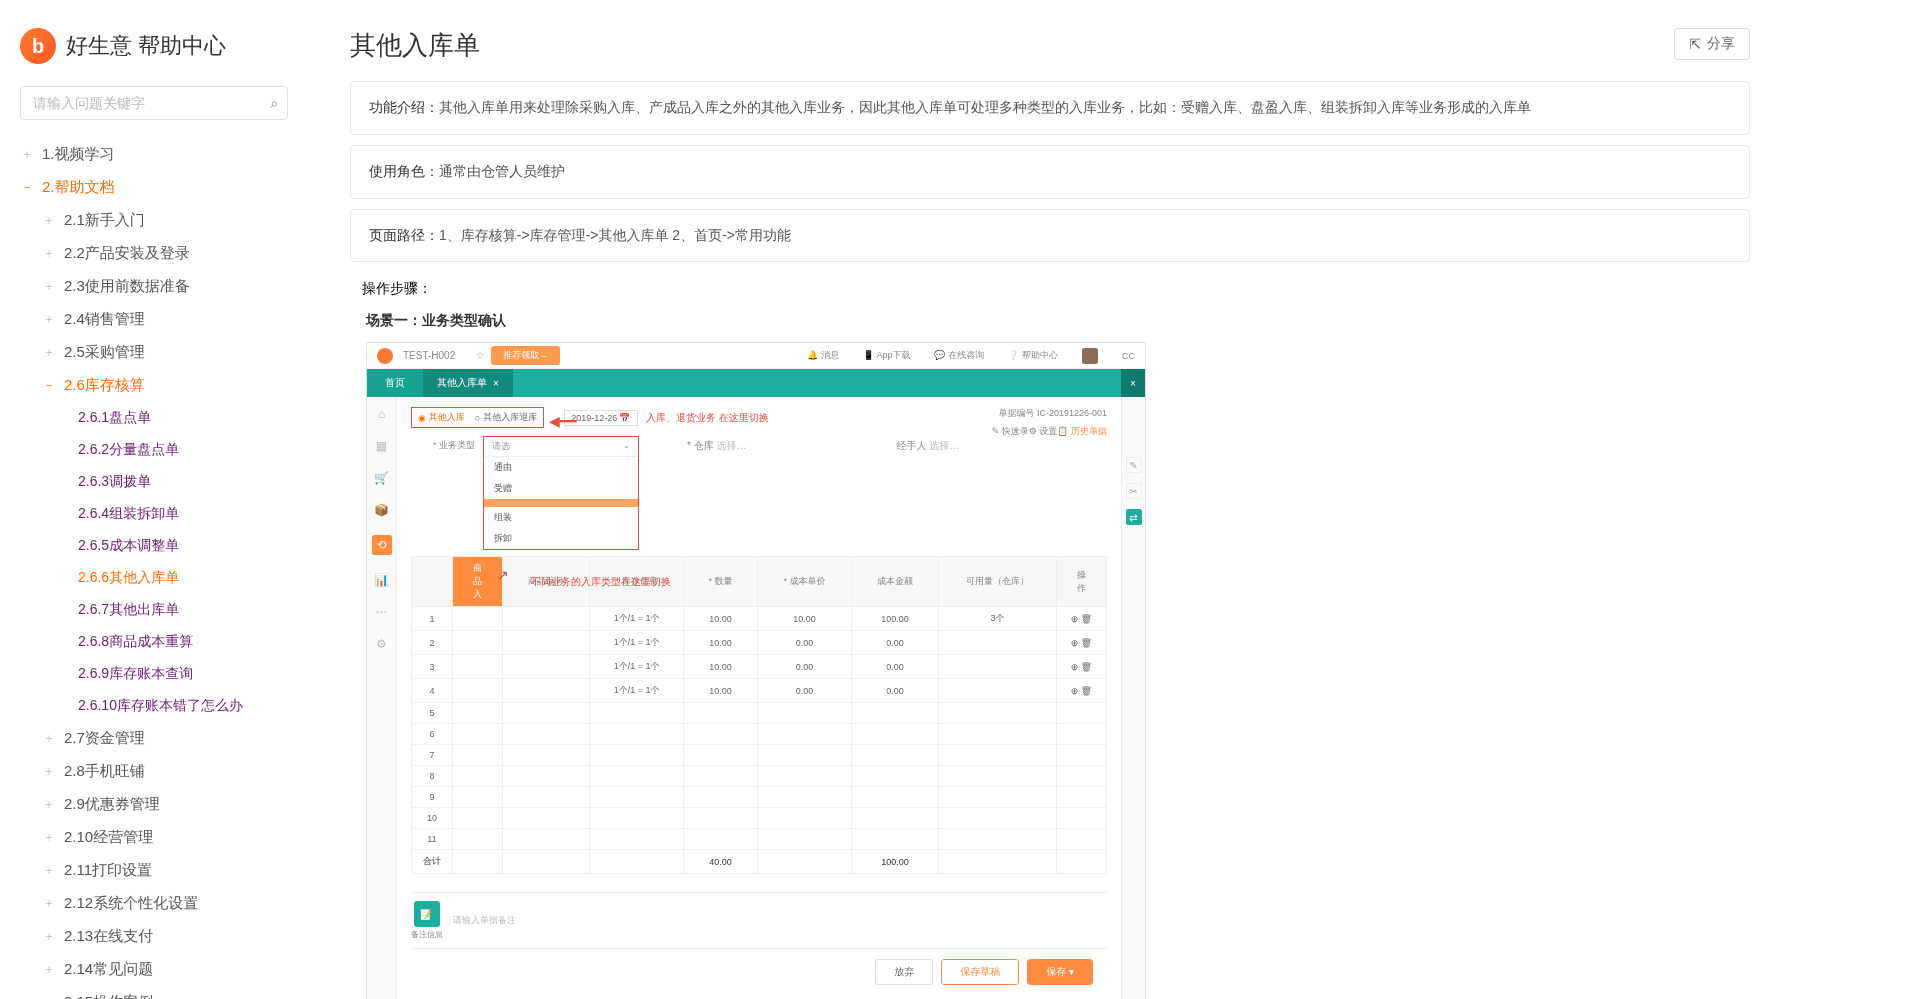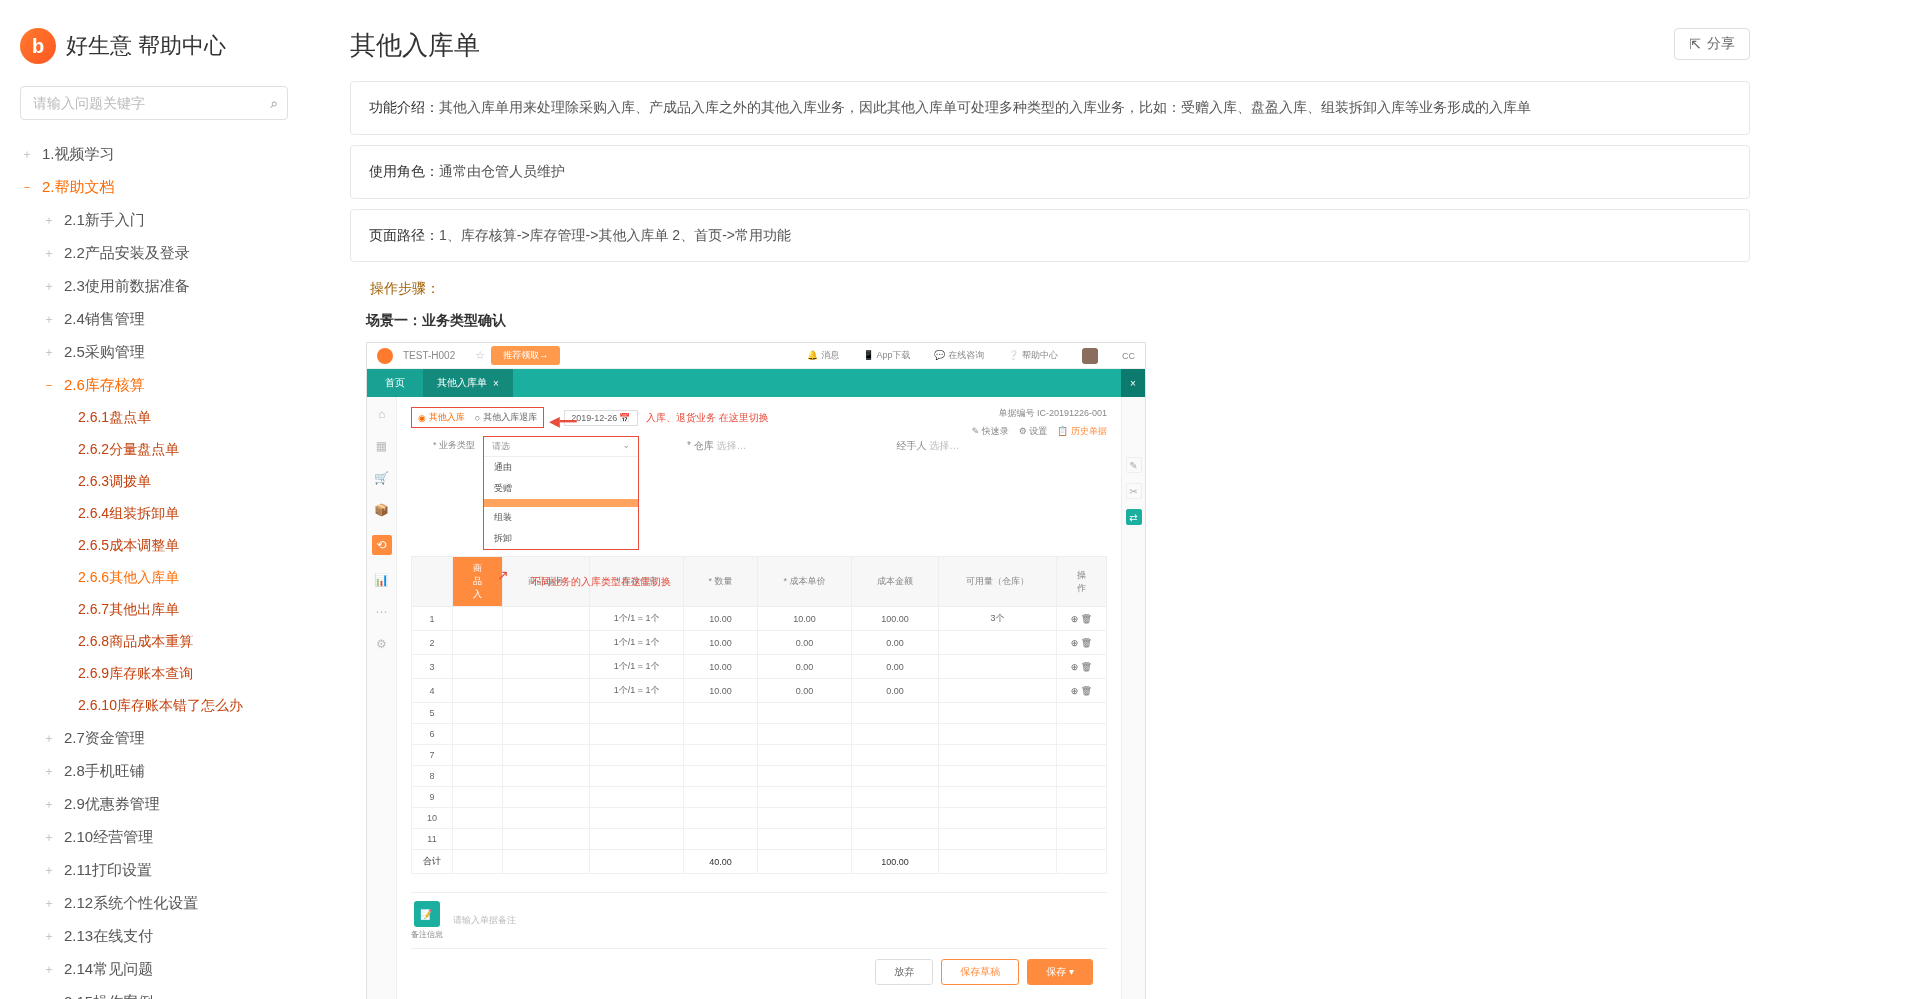--- a/index.html
+++ b/index.html
@@ -12,32 +12,32 @@
 .search-box{position:relative;margin-bottom:18px}
 .search-input{width:100%;padding:8px 34px 8px 12px;border:1px solid #e0e0e0;border-radius:4px;font-size:14px;color:#333}
 .search-input::placeholder{color:#bbb}
 .search-ico{position:absolute;right:10px;top:50%;transform:translateY(-50%);color:#999;font-size:14px}
 .nav{list-style:none}
 .nav li{padding:7px 0}
 .nav-item{display:flex;align-items:center;gap:8px;font-size:15px;color:#555;cursor:pointer}
 .nav-item.active{color:#ff6a00}
 .nav .lvl1{padding-left:0}
 .nav .lvl2{padding-left:22px}
-.nav .lvl3{padding-left:58px;font-size:14px;color:#c2410c}
+.nav .lvl3{padding-left:58px;font-size:14px;color:#701a75}
 .nav .lvl3.active{color:#ff6a00}
 .expand-ico{width:14px;height:14px;display:inline-flex;align-items:center;justify-content:center;color:#bbb;font-size:12px}
 .expand-ico.minus{color:#ff6a00}
 .main{flex:1;padding:28px 42px 40px 42px;overflow-y:auto;background:#fff;margin-left:0}
 .page-container{max-width:1400px}
 .page-head{display:flex;justify-content:space-between;align-items:flex-start;margin-bottom:18px}
 .page-title{font-size:26px;color:#333;font-weight:500}
 .share-btn{border:1px solid #ddd;background:#fff;padding:6px 14px;border-radius:4px;font-size:14px;color:#666;display:flex;align-items:center;gap:6px;cursor:pointer}
 .info-card{border:1px solid #e8e8e8;border-radius:4px;padding:14px 18px;margin-bottom:10px;font-size:14px;color:#555;line-height:1.7}
 .info-card .lbl{color:#333}
-.section-title{font-size:14px;color:#a16207;margin:18px 0 12px 20px}
+.section-title{font-size:14px;color:#000000;margin:18px 0 12px 12px}
 .body-text{font-size:14px;color:#555;line-height:1.8;margin:8px 0 10px 16px}
 .scene-title{font-size:14px;color:#333;font-weight:bold;margin:14px 0 10px 16px}
 .screenshot{margin:12px 0 18px 16px;width:780px;border:1px solid #e0e0e0;background:#fff;font-size:10px}
 .ss-top{height:26px;background:#fff;display:flex;align-items:center;padding:0 10px;border-bottom:1px solid #eee}
 .ss-logo{width:16px;height:16px;border-radius:50%;background:#ff7a2d;margin-right:10px}
 .ss-topl{color:#888;font-size:10px;margin-right:20px}
 .ss-orange-btn{background:#ff9a4d;color:#fff;padding:3px 12px;border-radius:3px;font-size:9px;margin-left:6px}
 .ss-top-right{margin-left:auto;display:flex;gap:24px;color:#888;font-size:9px;align-items:center}
 .ss-avatar{width:16px;height:16px;border-radius:3px;background:#8a6d5c}
 .ss-tabs{height:28px;background:#1aaf9e;display:flex;align-items:center}
@@ -49,21 +49,21 @@
 .ss-leftnav span{color:#bbb;font-size:12px}
 .ss-content{flex:1;padding:10px 14px 14px 14px;position:relative}
 .ss-row1{display:flex;align-items:center;gap:8px;margin-bottom:6px;position:relative}
 .ss-redbox{border:1.5px solid #e74c3c;padding:3px 6px;display:flex;gap:10px;align-items:center}
 .ss-radio{display:flex;align-items:center;gap:3px;color:#666;font-size:9px}
 .ss-radio.sel{color:#ff6a00}
 .ss-date-box{border:1px solid #ddd;padding:2px 6px;color:#666;font-size:9px;margin-left:12px}
 .ss-red-text{color:#e74c3c;font-size:10px;}
 .ss-arrow-l{position:absolute;left:138px;top:6px;color:#e74c3c;font-size:14px}
 .ss-docno{position:absolute;right:14px;top:10px;color:#888;font-size:9px}
-.ss-toolbar-r{position:absolute;right:14px;top:28px;display:flex;gap:10px;font-size:9px;color:#888;align-items:center}
+.ss-toolbar-r{position:absolute;right:14px;top:28px;display:flex;font-size:9px;color:#888;align-items:center}
 .ss-row2{display:flex;align-items:flex-start;gap:8px;margin:8px 0 4px 22px}
 .ss-lbl{color:#888;font-size:9px;padding-top:3px}
 .ss-dropdown{border:1.5px solid #e74c3c;width:156px;background:#fff}
 .ss-dd-head{padding:3px 8px;color:#999;font-size:9px;display:flex;justify-content:space-between;border-bottom:1px solid #eee}
 .ss-dd-item{padding:4px 10px;color:#555;font-size:9px}
 .ss-dd-item.hl{background:#ffa35e;color:#fff}
 .ss-fields-right{display:flex;gap:30px;margin-left:40px;padding-top:3px}
 .ss-field{color:#888;font-size:10px}
 .ss-table{width:100%;border-collapse:collapse;margin-top:6px}
 .ss-table th{background:#f7f7f7;color:#888;font-size:9px;font-weight:normal;padding:5px 20px;border:1px solid #eee;text-align:center}

